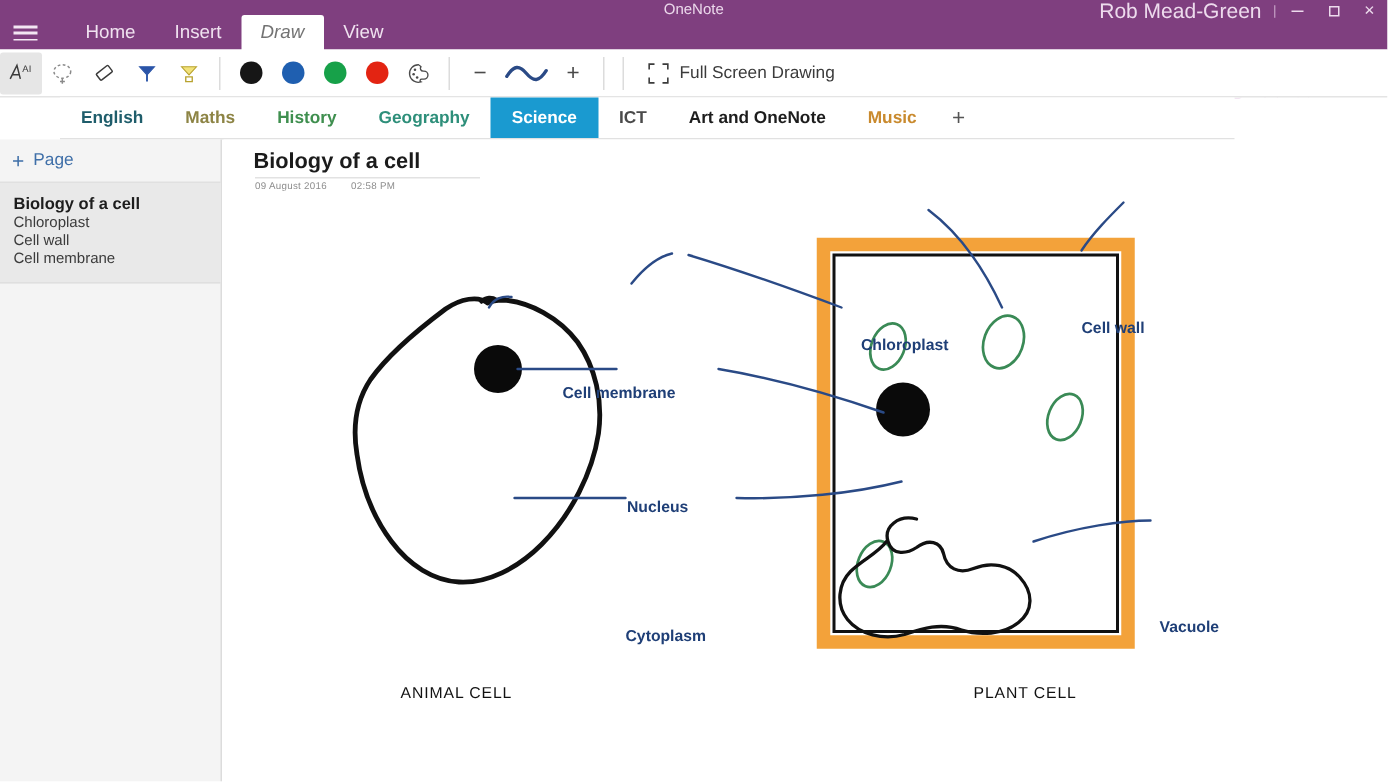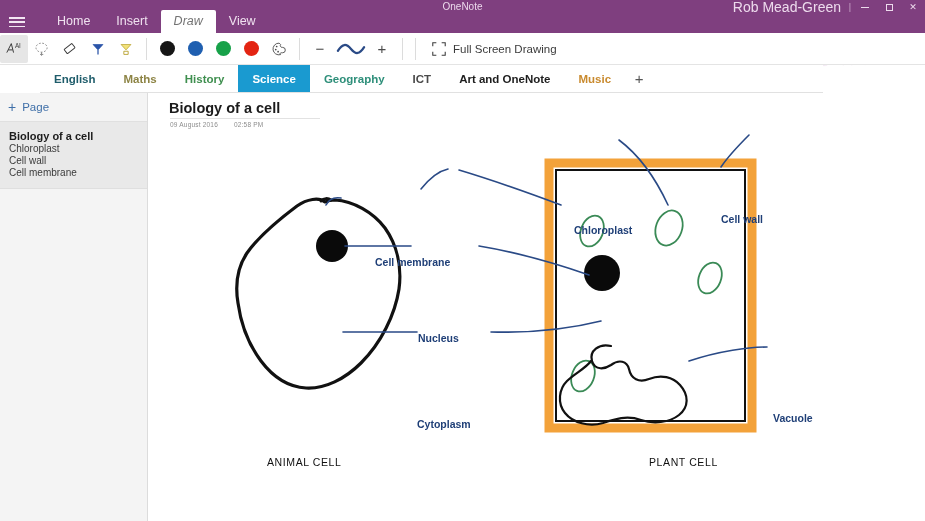--- a/index.html
+++ b/index.html
@@ -272,22 +272,22 @@
         <path d="M2 6 V2 H6 M12 2 H16 V6 M16 12 V16 H12 M6 16 H2 V12" fill="none" stroke="#3b3b3b" stroke-width="1.2"></path>
       </svg>
       <span>Full Screen Drawing</span>
     </div>
   </div>
 
   <div class="sectionbar">
     <div class="sec-tab" style="color:#1f5d6b">English</div>
     <div class="sec-tab" style="color:#8d8445">Maths</div>
     <div class="sec-tab" style="color:#3f8f4f">History</div>
+    <div class="sec-tab" style="color:#2e8f7a">Geography</div>
     <div class="sec-tab active">Science</div>
-    <div class="sec-tab" style="color:#2e8f7a">Geography</div>
     <div class="sec-tab" style="color:#4a4a4a">ICT</div>
     <div class="sec-tab" style="color:#1d1d1d">Art and OneNote</div>
     <div class="sec-tab" style="color:#c98a2e">Music</div>
     <div class="sec-add">+</div>
   </div>
 
   <div class="sidebar">
     <div class="add-page">
       <span class="plus">+</span>
       <span>Page</span>

